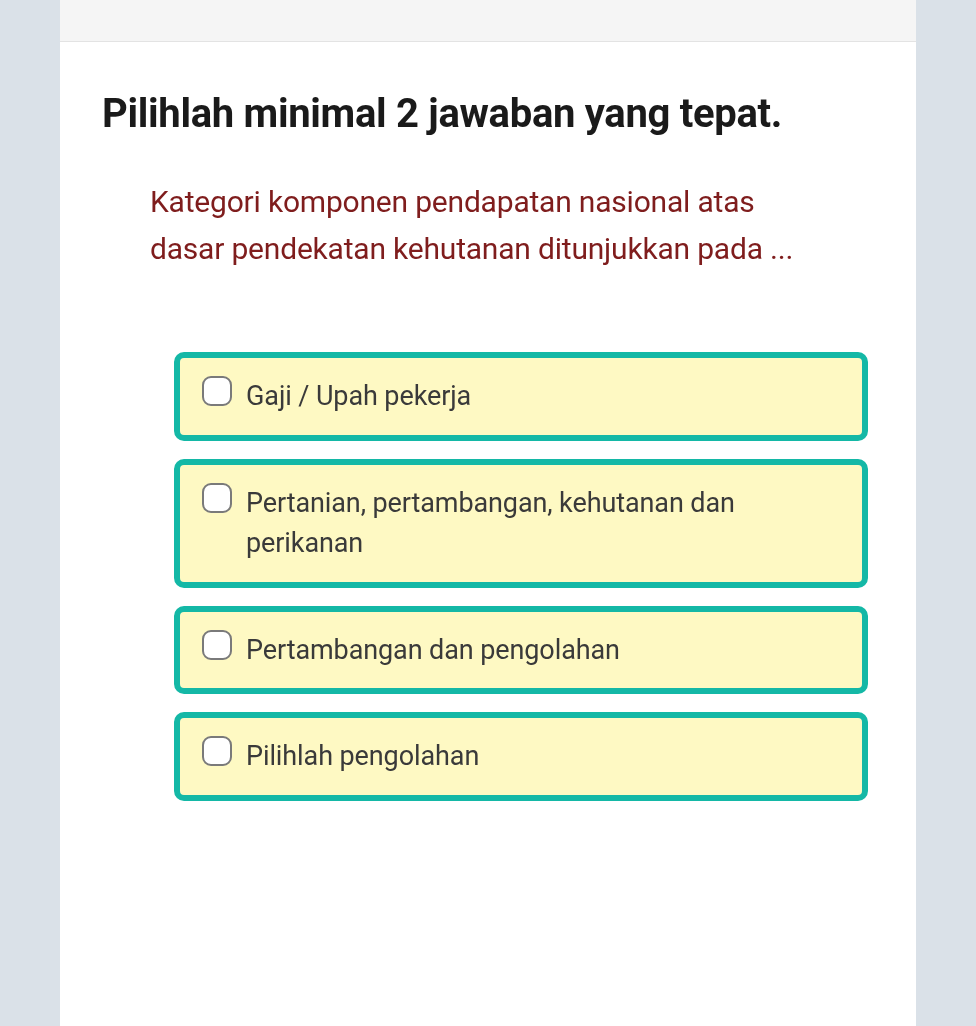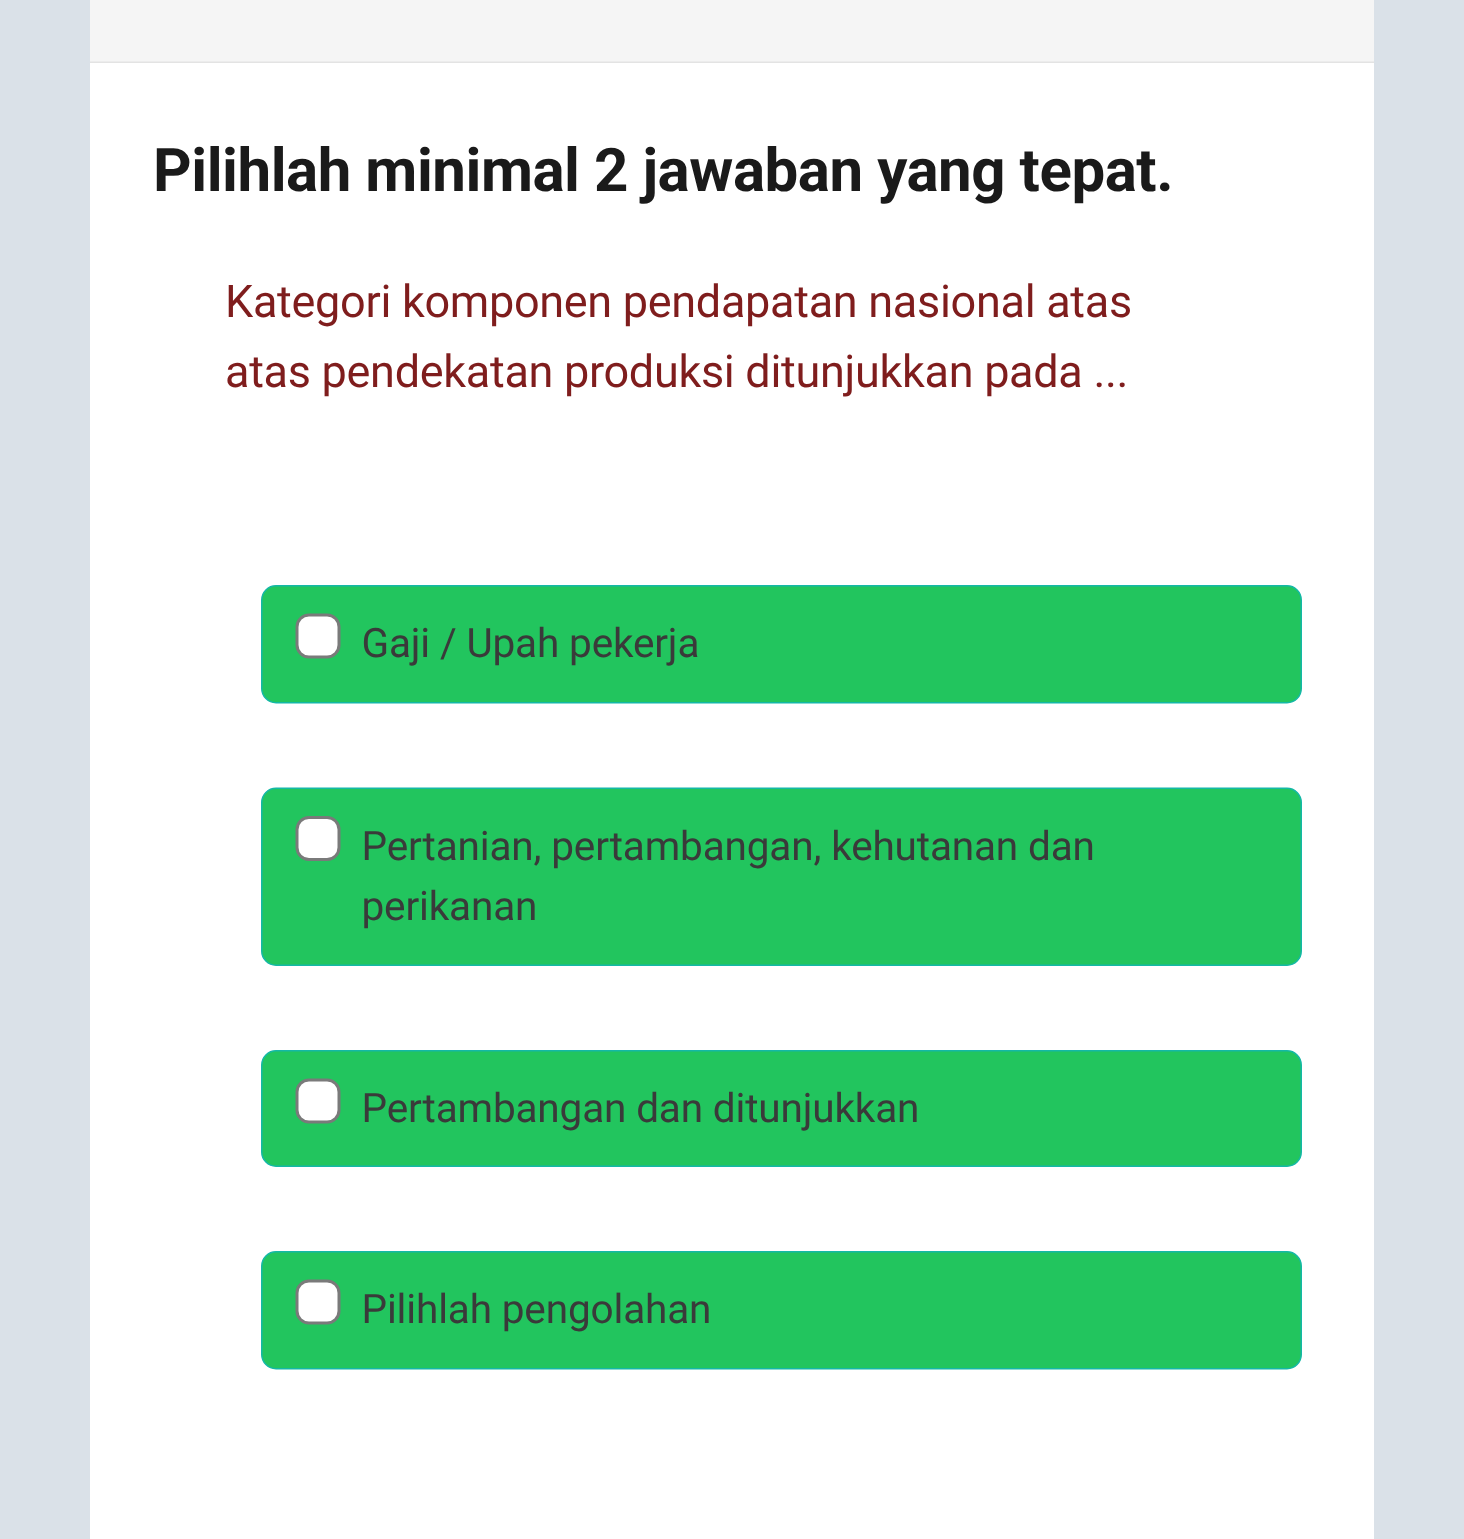--- a/index.html
+++ b/index.html
@@ -46,28 +46,27 @@
       letter-spacing: -0.2px;
     }
     .options-wrapper {
       margin-left: 72px;
       margin-right: 6px;
       display: flex;
       flex-direction: column;
       gap: 18px;
     }
     .option-item {
-      border: 1px solid #14b8a6;
+      border: 6px solid #14b8a6;
       border-radius: 10px;
       padding: 18px 22px 18px 22px;
-      background-color: #22c55e;
+      background-color: #fef9c3;
       cursor: pointer;
       display: flex;
       align-items: flex-start;
-      margin-top: 38px;
     }
     .checkbox-box {
       width: 30px;
       height: 30px;
       border: 2.5px solid #7a7a7a;
       border-radius: 9px;
       flex-shrink: 0;
       margin-right: 14px;
       background-color: #ffffff;
     }
@@ -81,34 +80,34 @@
   </style>
 </head>
 <body>
 
 <div class="page-container">
   <div class="top-strip"></div>
   <div class="content-card">
     <h1 class="instruction-heading">Pilihlah minimal 2 jawaban yang tepat.</h1>
     <div class="question-text">
       <span>Kategori komponen pendapatan nasional atas</span><br>
-      <span>atas pendekatan produksi ditunjukkan pada ...</span>
+      <span>dasar pendekatan kehutanan ditunjukkan pada ...</span>
     </div>
     <div class="options-wrapper">
       <div class="option-item">
         <div class="checkbox-box"></div>
         <span class="option-label">Gaji / Upah pekerja</span>
       </div>
       <div class="option-item">
         <div class="checkbox-box"></div>
         <span class="option-label">Pertanian, pertambangan, kehutanan dan perikanan</span>
       </div>
       <div class="option-item">
         <div class="checkbox-box"></div>
-        <span class="option-label">Pertambangan dan ditunjukkan</span>
+        <span class="option-label">Pertambangan dan pengolahan</span>
       </div>
       <div class="option-item">
         <div class="checkbox-box"></div>
         <span class="option-label">Pilihlah pengolahan</span>
       </div>
     </div>
   </div>
 </div>
 
 </body></html>

